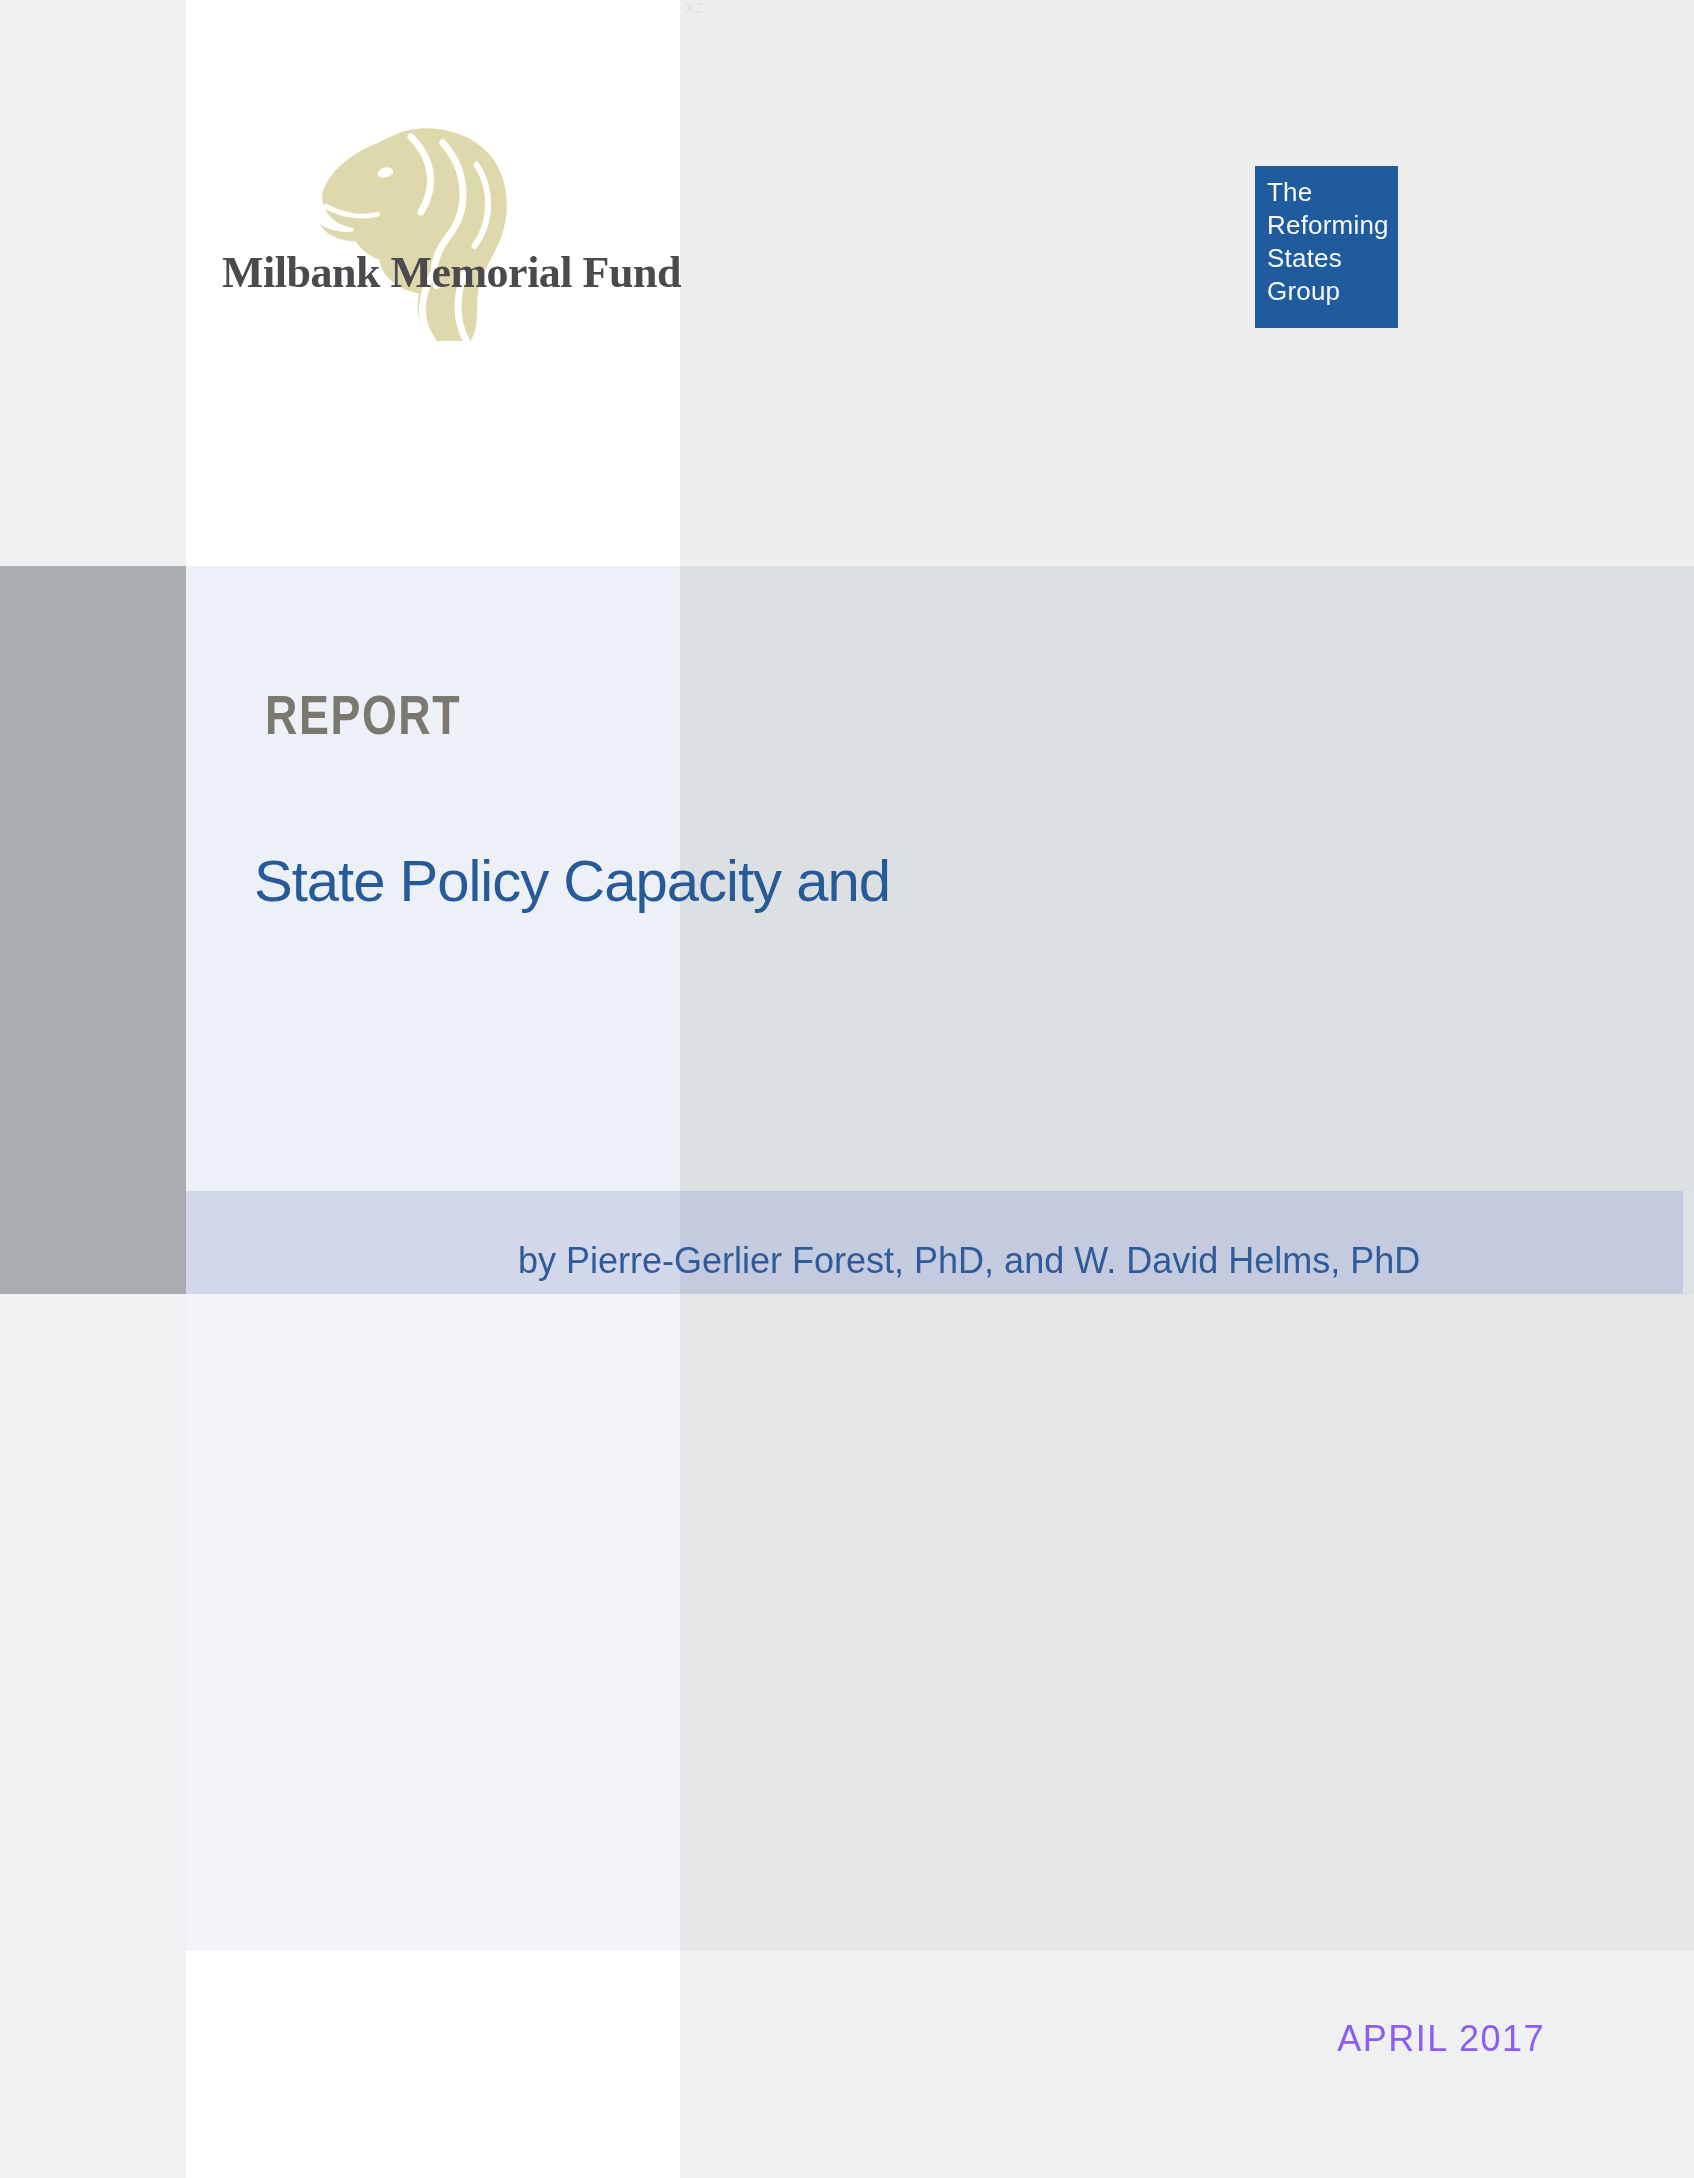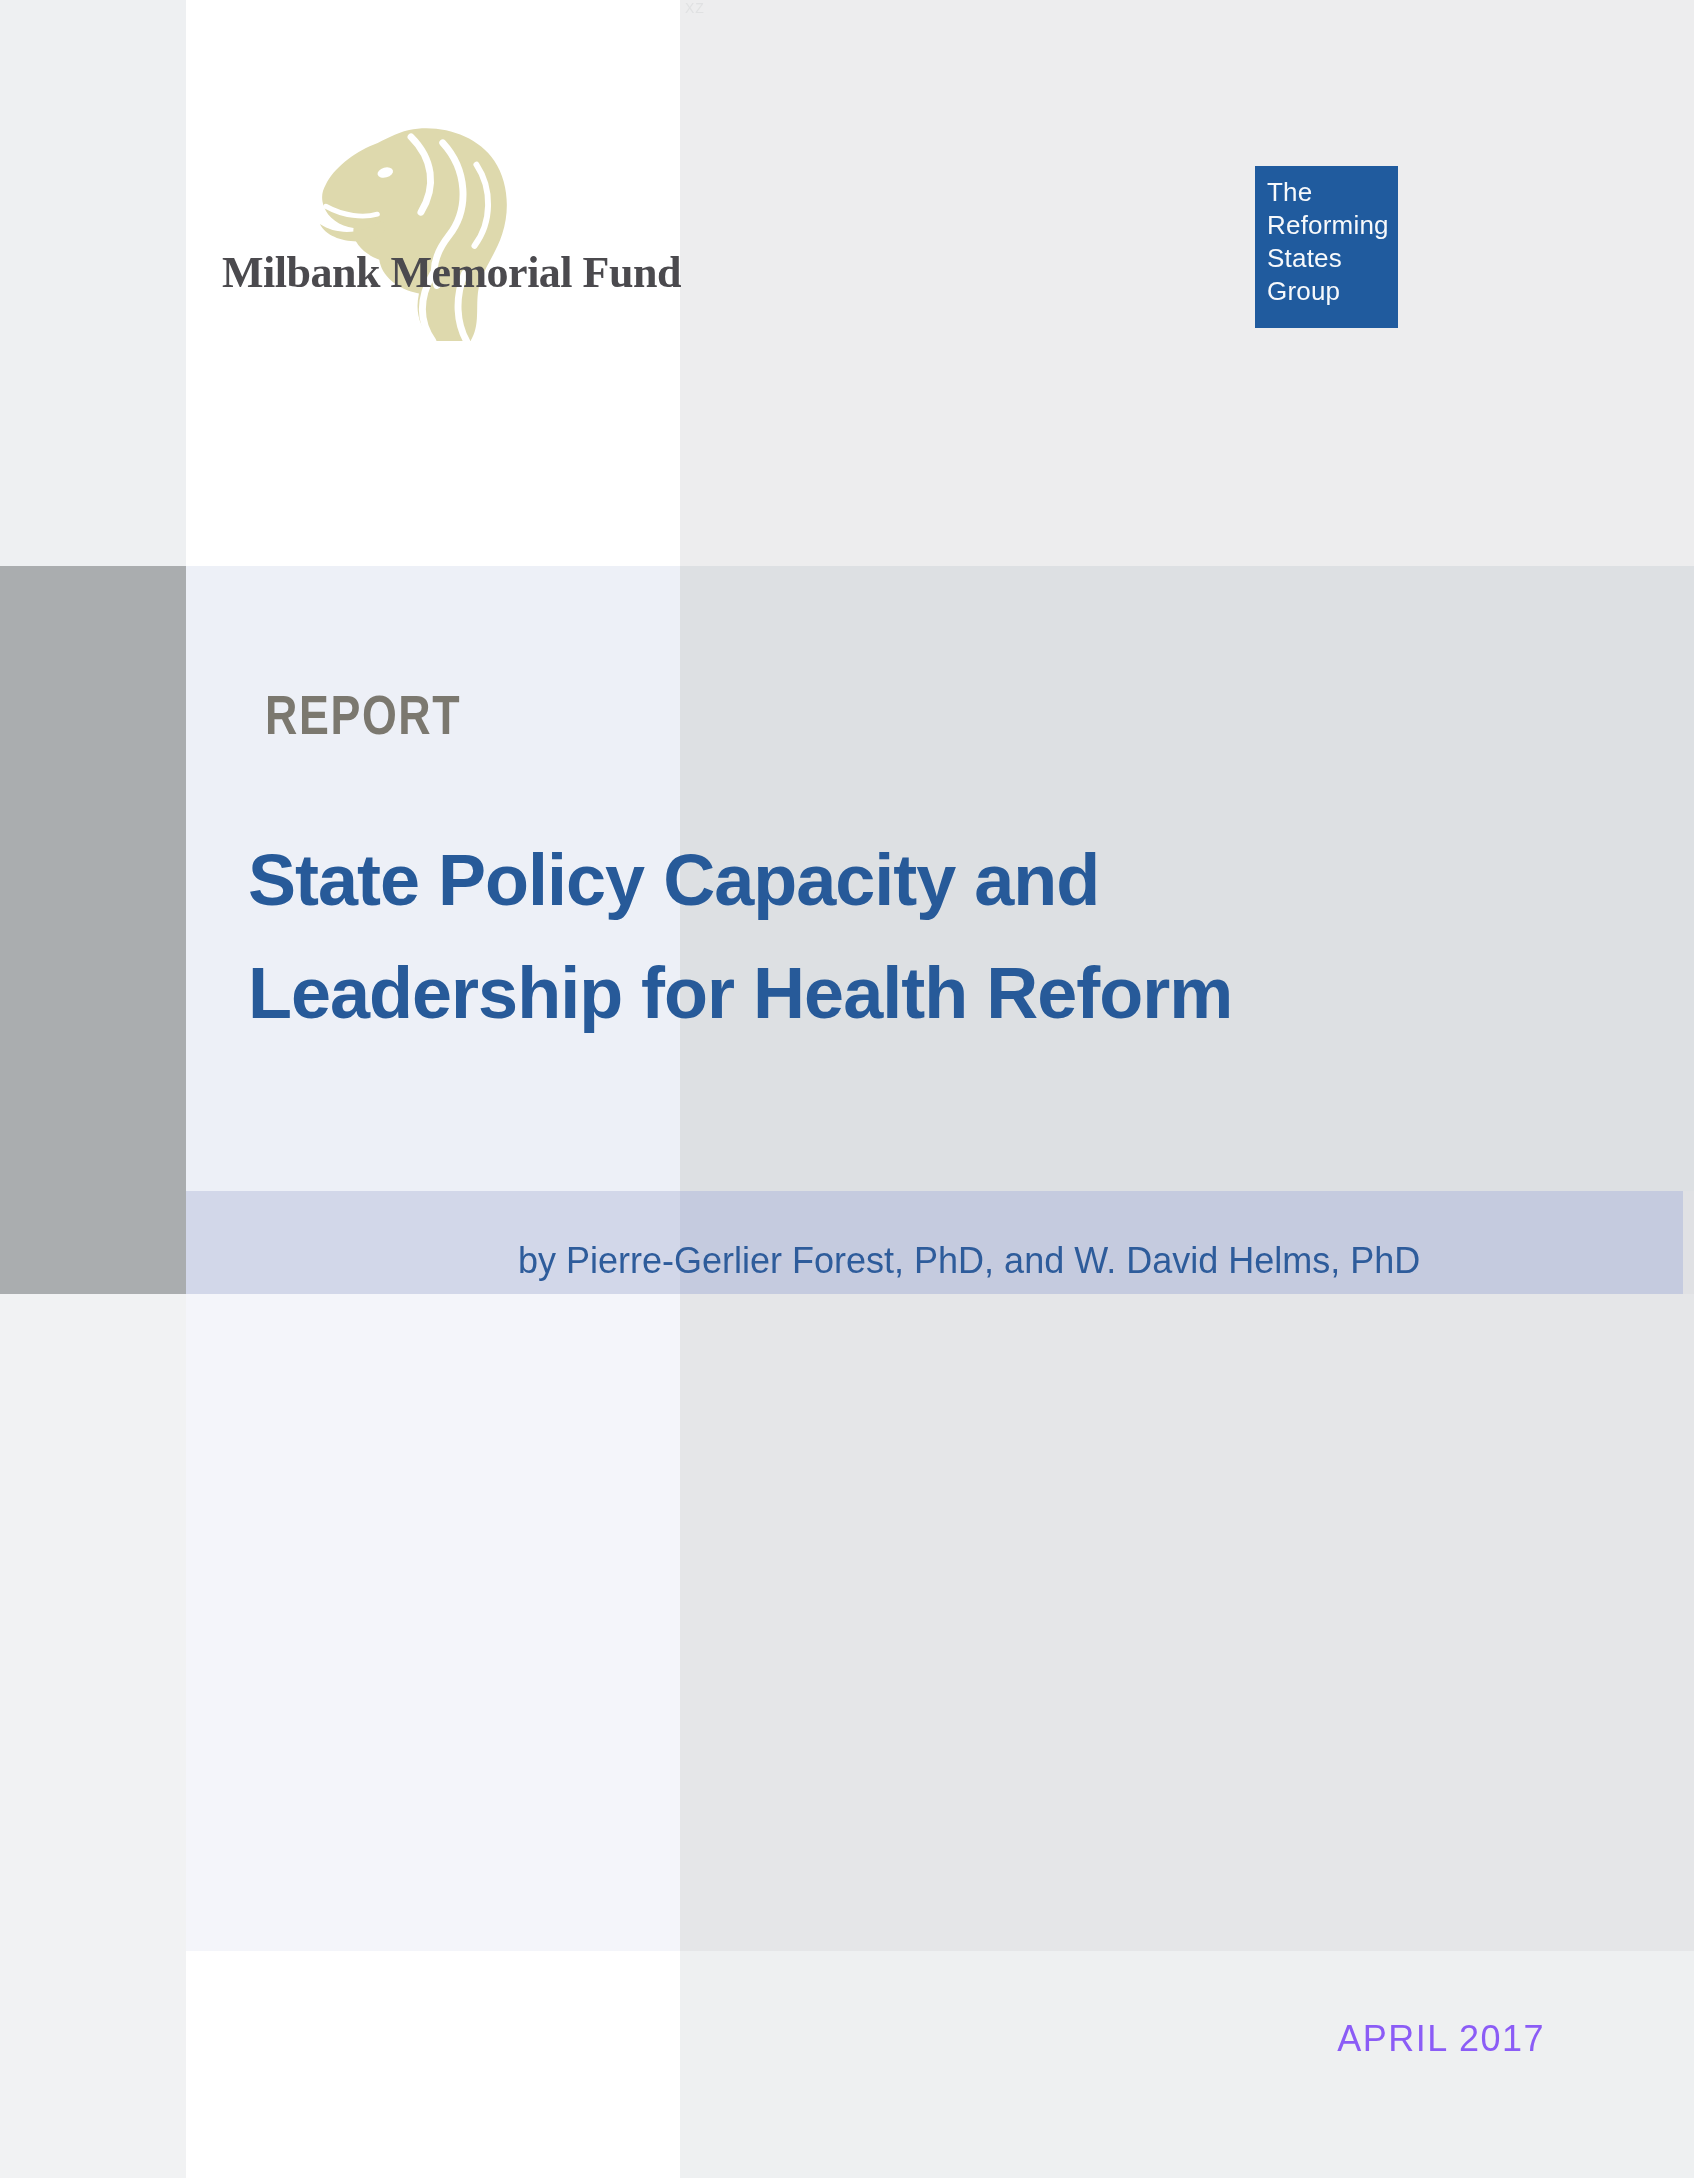--- a/index.html
+++ b/index.html
@@ -61,23 +61,23 @@
     left:265px;top:682px;
     font-size:56px;
     font-weight:bold;
     letter-spacing:2px;
     color:#7b786f;
     transform:scaleX(0.8);
     transform-origin:left top;
     white-space:nowrap;
   }
   .title{
-    left:248px;top:824px;
-    font-size:72px;
-    font-weight:700;
+    left:254px;top:824px;
+    font-size:58px;
+    font-weight:400;
     line-height:113px;
     letter-spacing:-1px;
     color:#275a99;
     white-space:nowrap;
     z-index:2;
   }
   .byline{
     left:518px;top:1240px;
     font-size:36px;
     color:#2e5c9b;
@@ -134,21 +134,20 @@
     <div class="badge-line">States</div>
     <div class="badge-line">Group</div>
   </div>
 
   <div class="abs logo-text">Milbank Memorial Fund</div>
 
   <div class="abs kicker">REPORT</div>
 
   <div class="abs title">
     <div>State Policy Capacity and</div>
-    <div>Leadership for Health Reform</div>
   </div>
 
   <div class="abs byline">by Pierre-Gerlier Forest, PhD, and W. David Helms, PhD</div>
 
   <div class="abs date">APRIL 2017</div>
 
 </div>
 
 
 </body></html>

